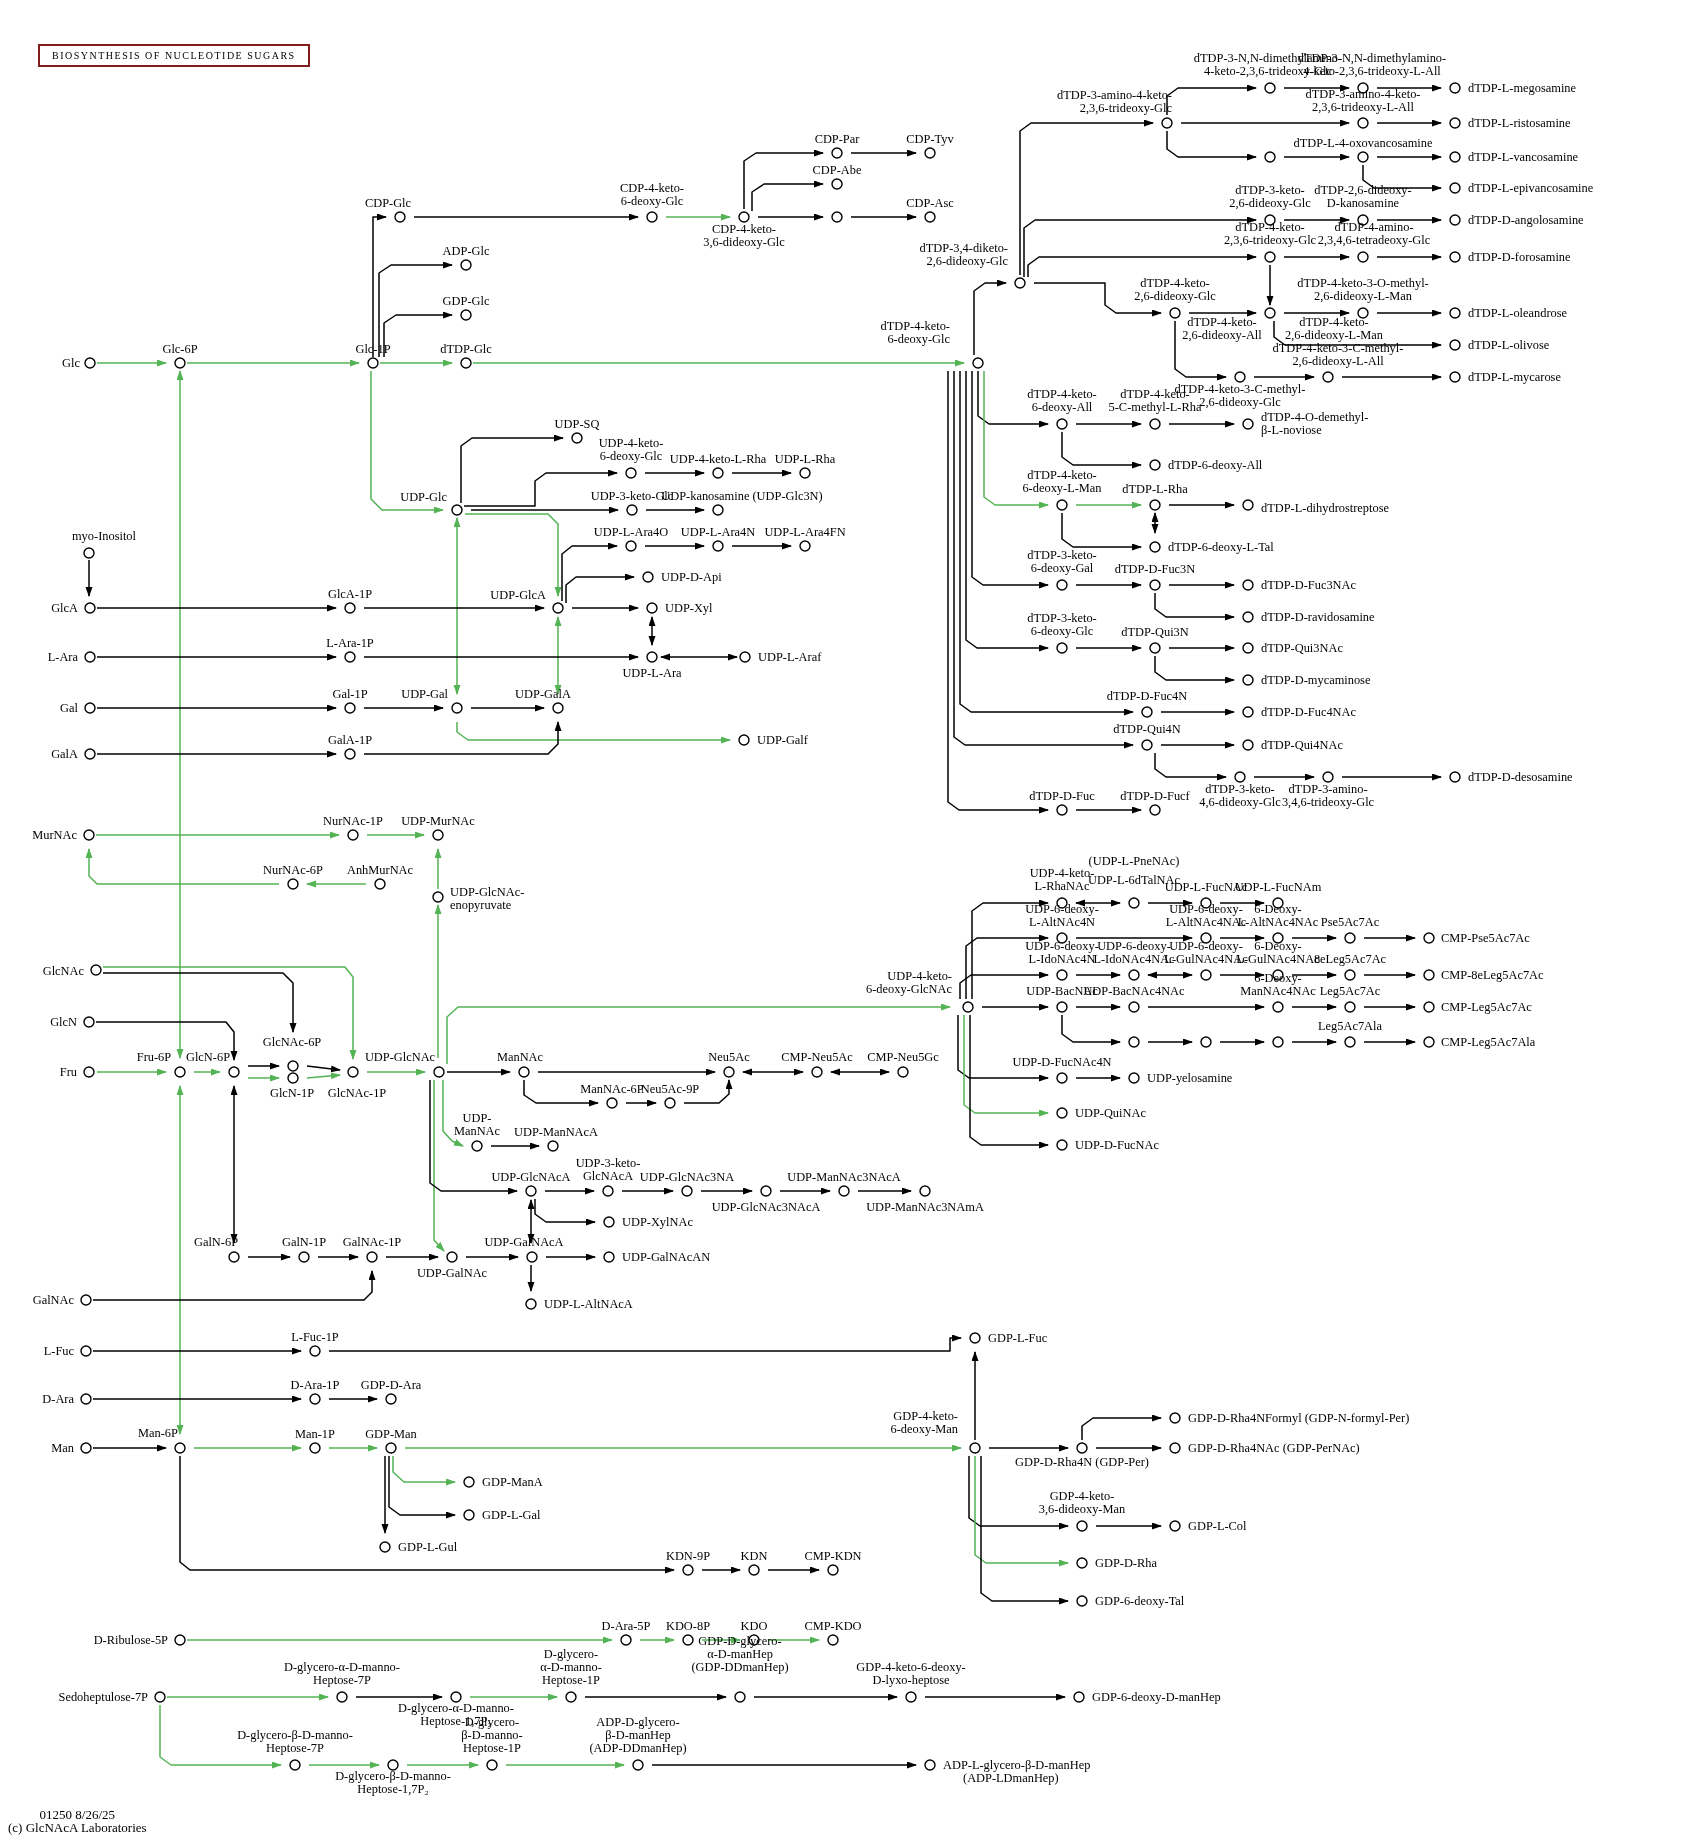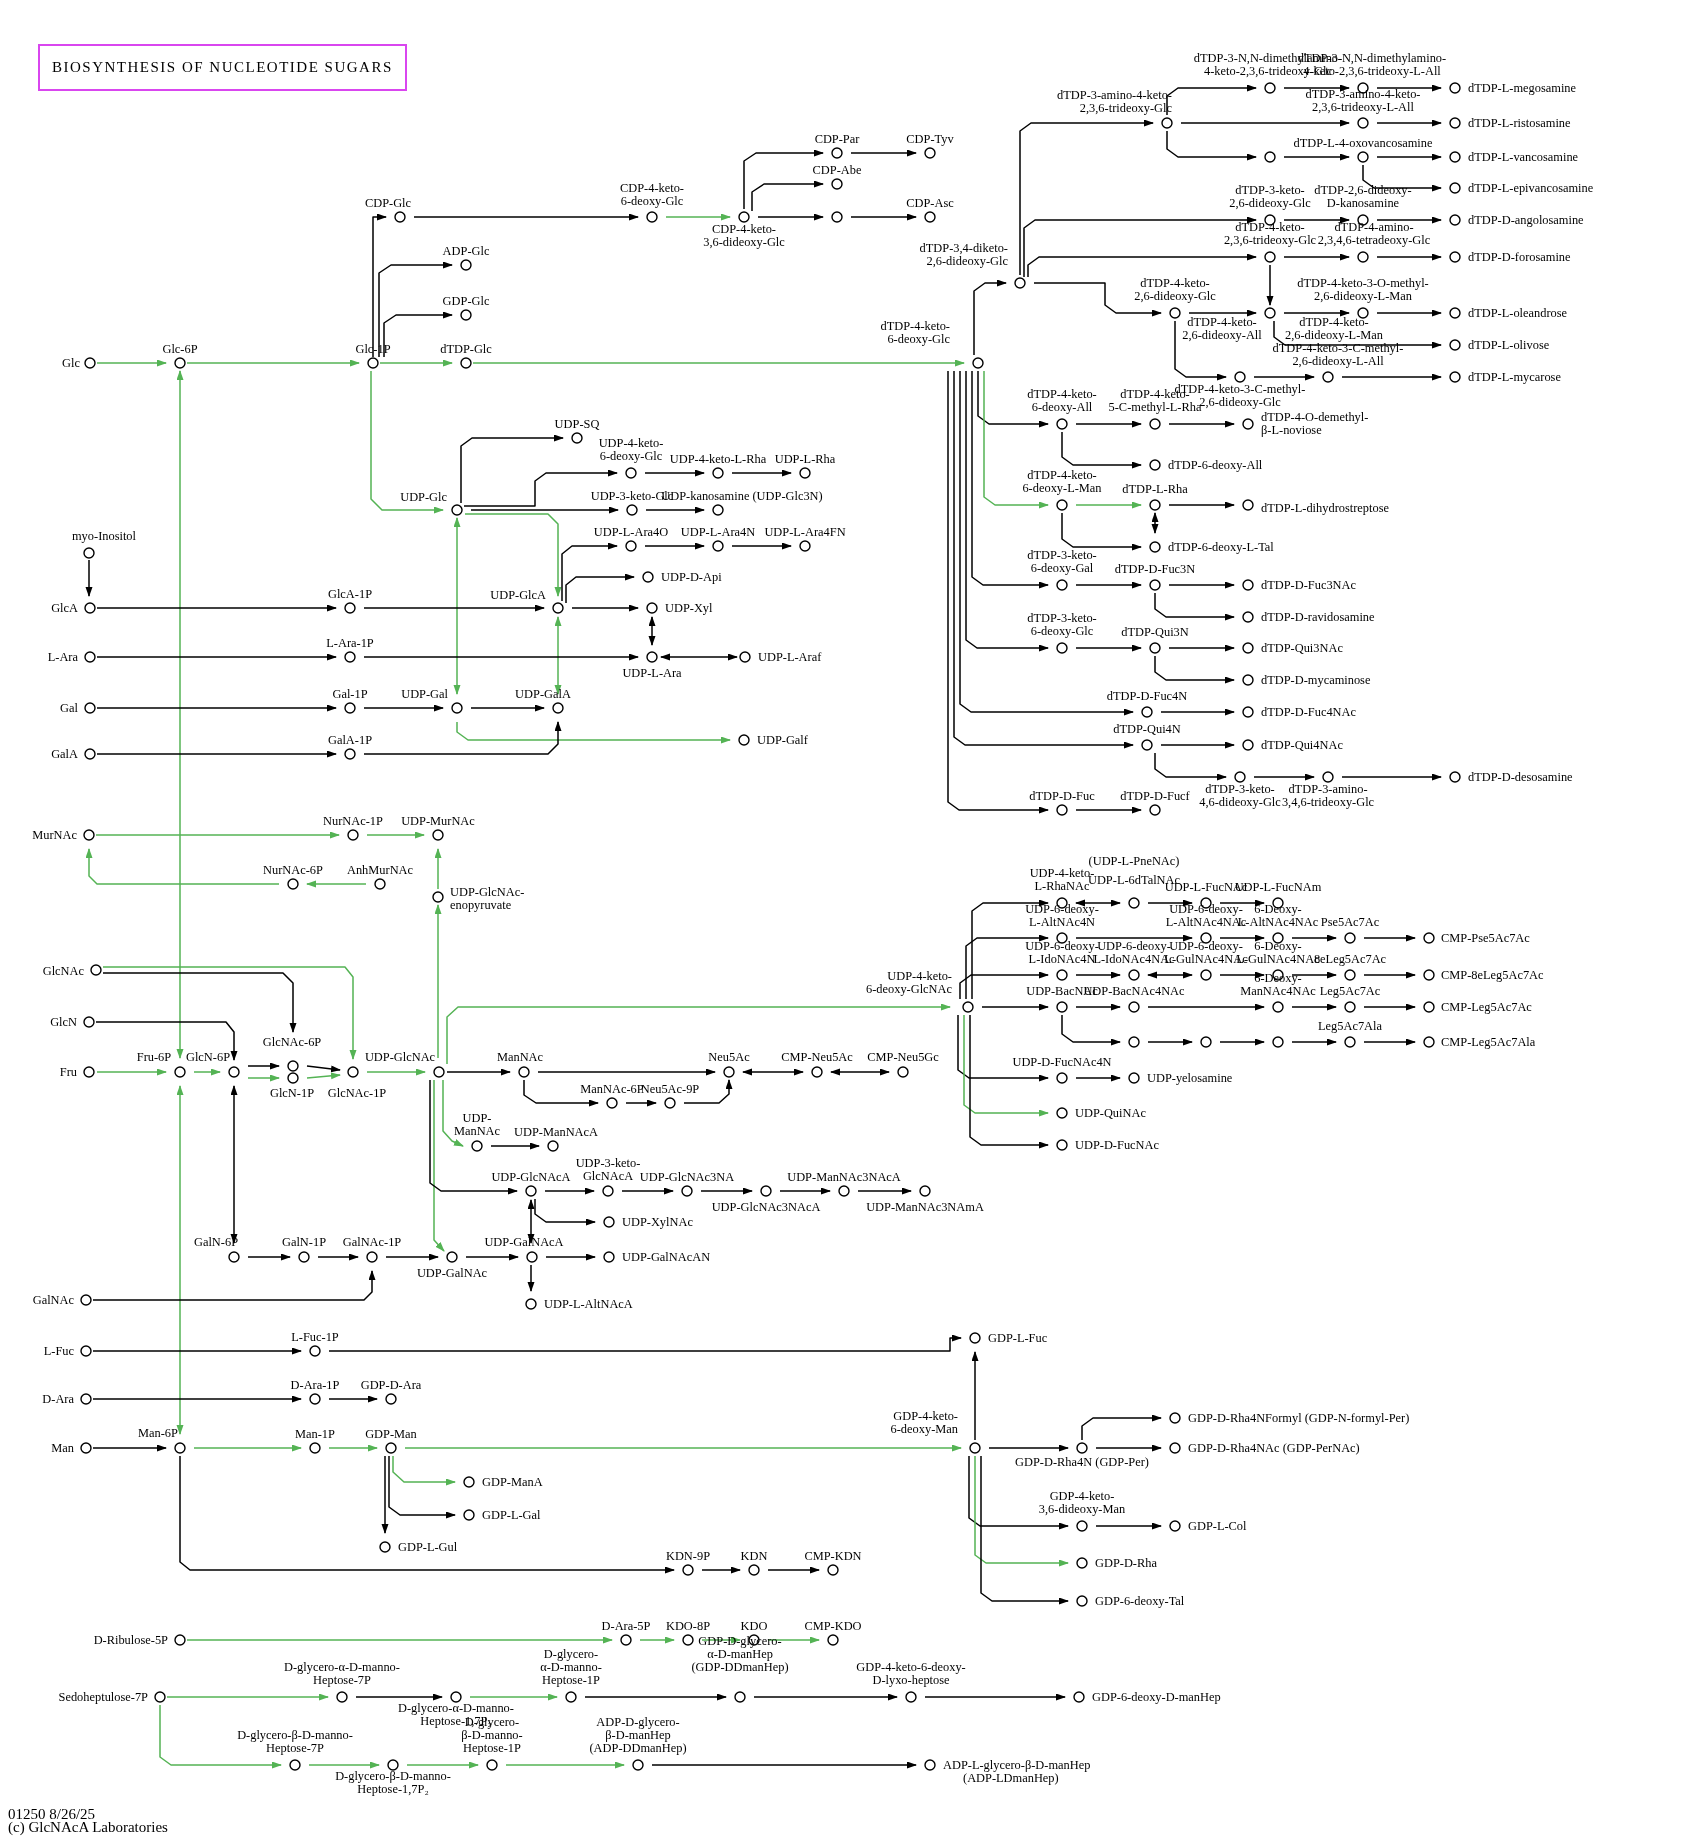--- a/index.html
+++ b/index.html
@@ -1,20 +1,20 @@
 <!DOCTYPE html>
 <html><head>
 <meta charset="utf-8">
 <style>
   html,body{margin:0;padding:0;background:#fff;}
   .page{position:relative;width:1683px;height:1840px;background:#fff;outline:1px solid #000;overflow:hidden;
         font-family:"Liberation Serif","DejaVu Serif",serif;}
-  .title-box{position:absolute;left:38px;top:44px;border:2px solid #d946ef;padding:13px 12px;
-             font-size:15px;letter-spacing:1.5px;color:#000;background:#fff;}
-  .footer{position:absolute;left:8px;bottom:6px;font-size:15px;color:#000;line-height:13px;}
+  .title-box{position:absolute;left:38px;top:44px;border:2px solid #7f1d1d;padding:4px 12px;
+             font-size:10px;letter-spacing:1.5px;color:#000;background:#fff;}
+  .footer{position:absolute;left:8px;bottom:6px;font-size:13px;color:#000;line-height:13px;text-align:center;}
   svg{position:absolute;left:0;top:0;}
   .edge{fill:none;stroke-linejoin:round;stroke-linecap:butt;stroke-width:1.5px;}
   .edge.k{stroke:#000;}
   .edge.g{stroke:#54b354;}
   circle.node{fill:#fff;stroke:#000;stroke-width:1.4px;}
   text.lbl{font-family:"Liberation Serif","DejaVu Serif",serif;font-size:12.4px;fill:#000;}
 </style>
 </head>
 <body>
 

